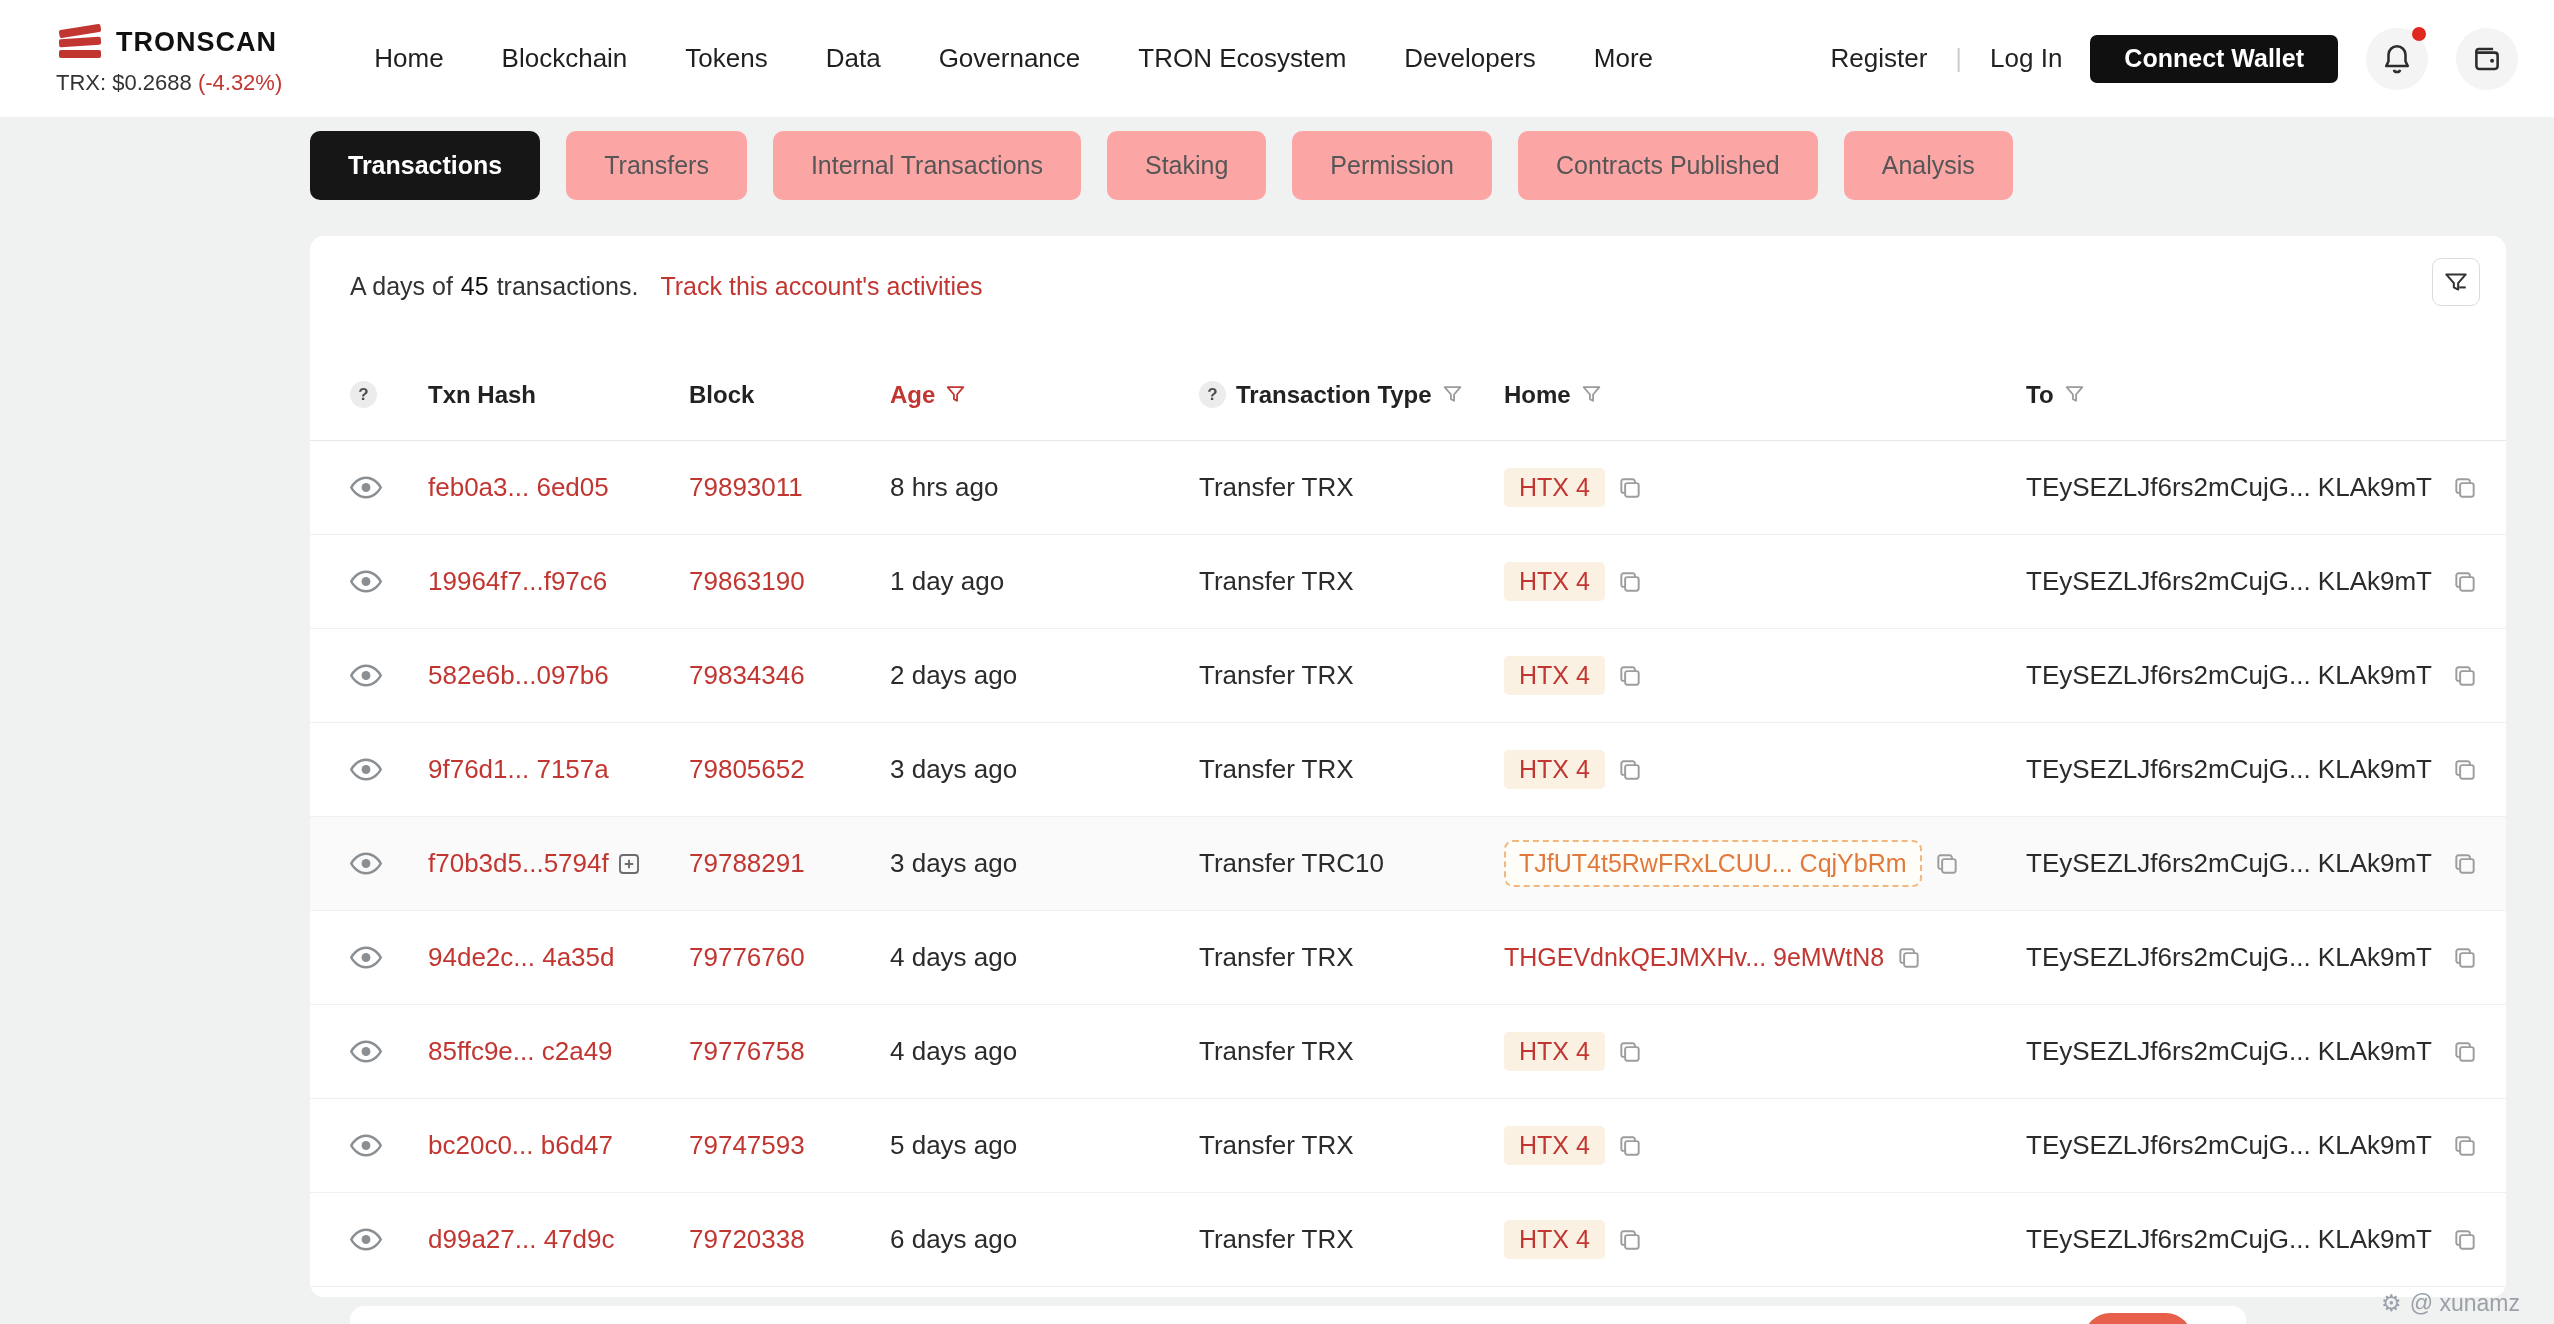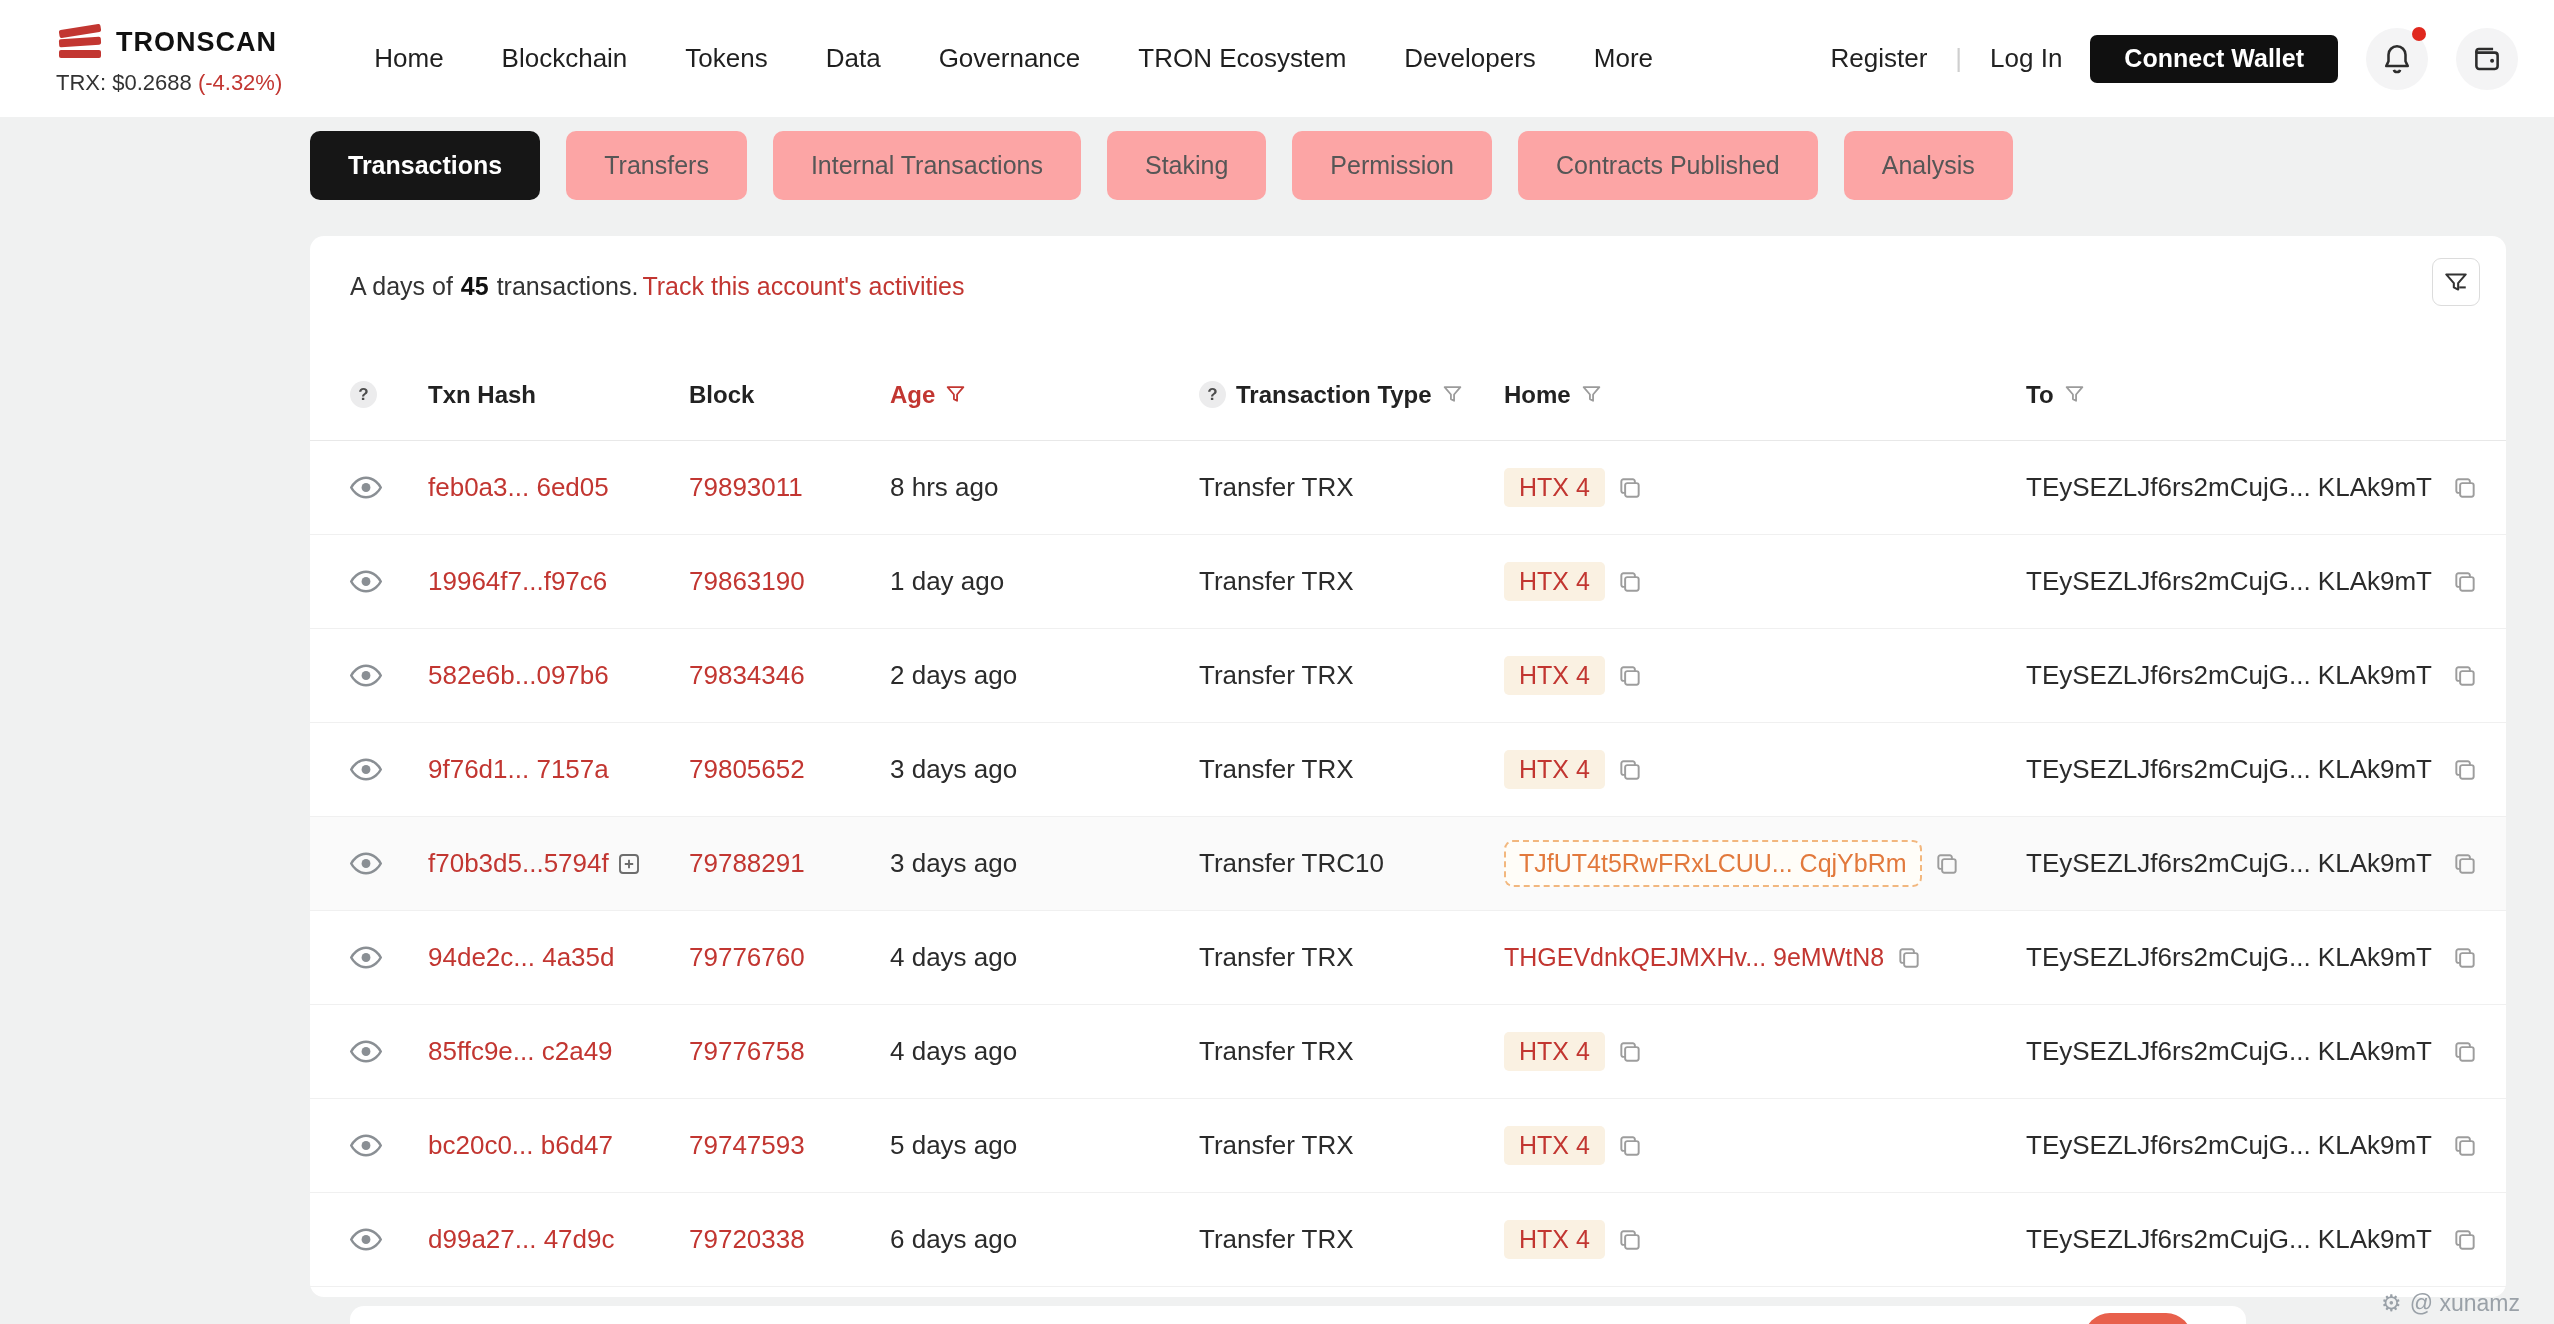--- a/index.html
+++ b/index.html
@@ -32,22 +32,22 @@
   .notif-dot { position:absolute; top:-1px; right:2px; width:14px; height:14px; background:#e0281e; border-radius:50%; }
 
   
   .tabs { display:flex; gap:26px; margin:14px 0 0 310px; }
   .tab { height:69px; line-height:69px; padding:0 38px; border-radius:10px; background:#fca5a5; color:#565656; font-size:25px; white-space:nowrap; }
   .tab.active { background:#161616; color:#ffffff; font-weight:700; }
 
   
   .card { position:absolute; left:310px; top:236px; width:2196px; height:1061px; background:#ffffff; border-radius:14px; }
   .summary-row { display:flex; align-items:center; padding:36px 0 0 40px; font-size:25px; color:#333; }
-  .summary-count { font-weight:700; color:#111; margin:0 8px; }
-  .summary-link { color:#c23631; margin-left:4px; }
+  .summary-count { font-weight:400; color:#111; margin:0 8px; }
+  .summary-link { color:#c23631; margin-left:22px; }
   .filter-btn { position:absolute; right:26px; top:22px; width:48px; height:48px; border:1px solid #dcdcdc; border-radius:9px; background:#fff; display:flex; align-items:center; justify-content:center; }
   .filter-btn svg { width:26px; height:26px; color:#333; }
 
   
   .thead, .trow {
     display:grid;
     grid-template-columns:78px 261px 201px 309px 305px 522px 1fr;
     align-items:center;
     padding:0 28px 0 40px;
   }

